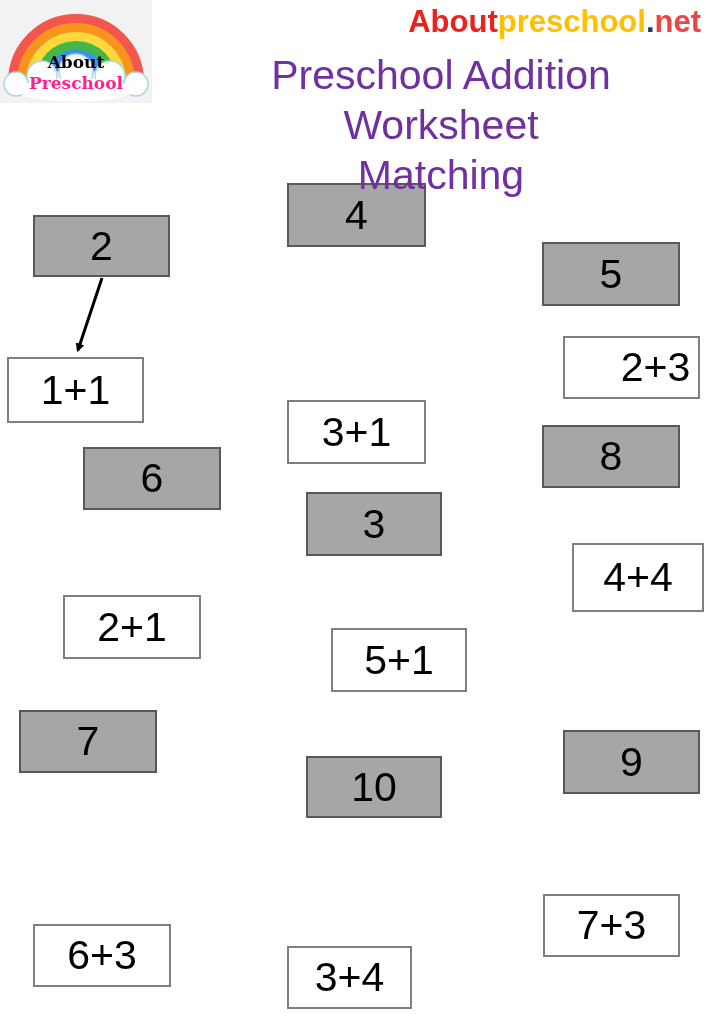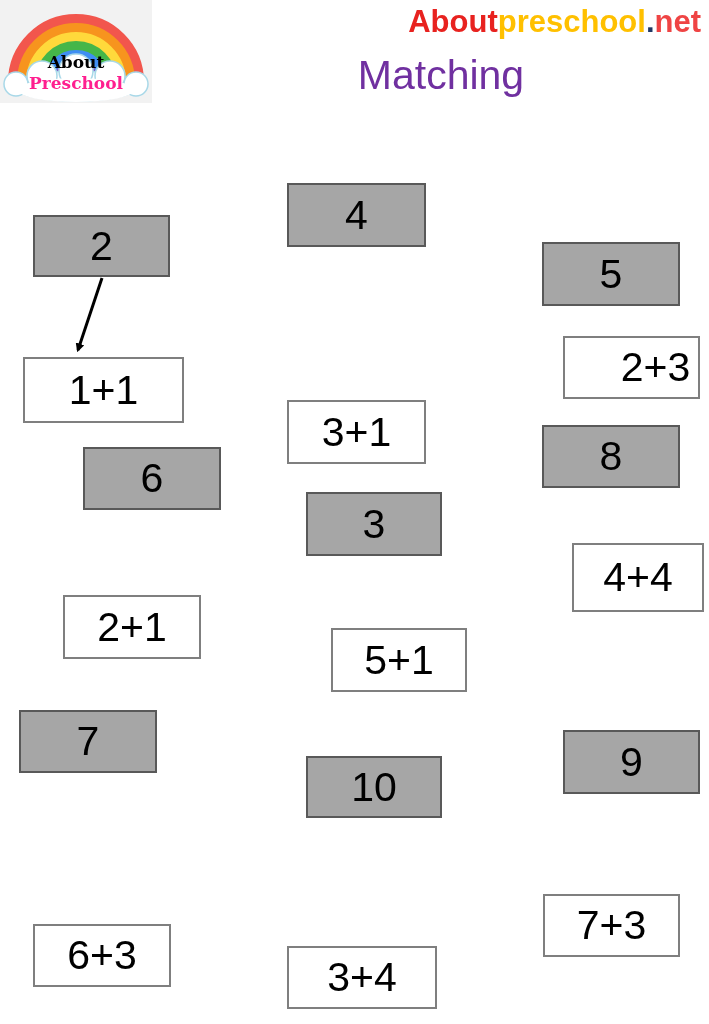--- a/index.html
+++ b/index.html
@@ -62,35 +62,35 @@
 </style>
 </head>
 <body>
 
 <div class="page">
 
   <div class="board">
       <div class="box number" style="left: 33px; top: 215px; width: 137px; height: 62px;">2</div>
       <div class="box number" style="left: 287px; top: 183px; width: 139px; height: 64px;">4</div>
       <div class="box number" style="left: 542px; top: 242px; width: 138px; height: 64px;">5</div>
-      <div class="box expression" style="left: 7px; top: 357px; width: 161px; height: 66px; margin-left: 16px;">1+1</div>
+      <div class="box expression" style="left: 7px; top: 357px; width: 137px; height: 66px;">1+1</div>
       <div class="box expression" style="left: 563px; top: 336px; width: 137px; height: 63px; padding-left: 48px;">2+3</div>
       <div class="box expression" style="left: 287px; top: 400px; width: 139px; height: 64px;">3+1</div>
       <div class="box number" style="left: 542px; top: 425px; width: 138px; height: 63px;">8</div>
       <div class="box number" style="left: 83px; top: 447px; width: 138px; height: 63px;">6</div>
       <div class="box number" style="left: 306px; top: 492px; width: 136px; height: 64px;">3</div>
       <div class="box expression" style="left: 572px; top: 543px; width: 132px; height: 69px;">4+4</div>
       <div class="box expression" style="left: 63px; top: 595px; width: 138px; height: 64px;">2+1</div>
       <div class="box expression" style="left: 331px; top: 628px; width: 136px; height: 64px;">5+1</div>
       <div class="box number" style="left: 19px; top: 710px; width: 138px; height: 63px;">7</div>
       <div class="box number" style="left: 563px; top: 730px; width: 137px; height: 64px;">9</div>
       <div class="box number" style="left: 306px; top: 756px; width: 136px; height: 62px;">10</div>
       <div class="box expression" style="left: 543px; top: 894px; width: 137px; height: 63px; text-align: center;">7+3</div>
       <div class="box expression" style="left: 33px; top: 913px; width: 138px; height: 63px; margin-top: 11px;">6+3</div>
-      <div class="box expression" style="left: 287px; top: 946px; width: 150px; height: 63px;">3+4</div>
+      <div class="box expression" style="left: 287px; top: 946px; width: 125px; height: 63px;">3+4</div>
     </div>
 
   <svg class="arrow-layer" width="709" height="1024" viewBox="0 0 709 1024">
     <defs>
       <marker id="arrowhead" markerWidth="9" markerHeight="9" refX="6.5" refY="4.5" orient="auto" markerUnits="userSpaceOnUse">
         <polygon points="0,0 9,4.5 0,9" fill="#000000"></polygon>
       </marker>
     </defs>
     <line stroke="#000000" stroke-width="3" marker-end="url(#arrowhead)" x1="102" y1="278" x2="78" y2="350"></line>
   </svg>
@@ -115,16 +115,17 @@
       <circle cx="136" cy="84" r="12"></circle>
       <ellipse cx="76" cy="90" rx="58" ry="12" stroke="none"></ellipse>
     </g>
     <text x="76" y="68" text-anchor="middle" font-family="DejaVu Serif, serif" font-size="17" font-weight="bold" fill="#000000">About</text>
     <text x="76" y="89" text-anchor="middle" font-family="DejaVu Serif, serif" font-size="17" font-weight="bold" fill="#ff1f8f">Preschool</text>
   </svg>
 
   <div class="brand"><span style="color: rgb(232, 34, 31);">About</span><span style="color: rgb(255, 192, 0);">preschool</span><span style="color: rgb(32, 56, 100);">.</span><span style="color: #ef4444;">net</span></div>
 
   <div class="title">
+    <div>Preschool Addition Worksheet</div>
     <div>Matching</div>
   </div>
 
 </div>
 
 </body></html>

